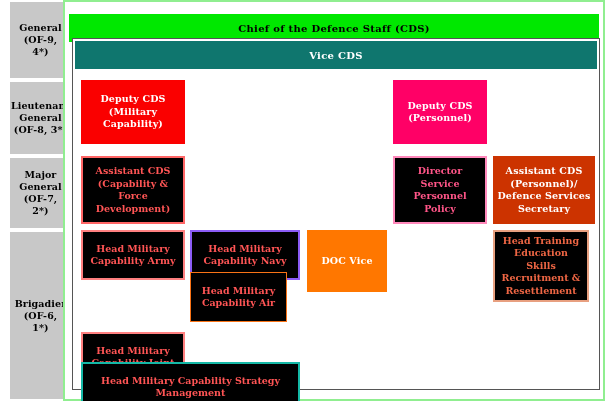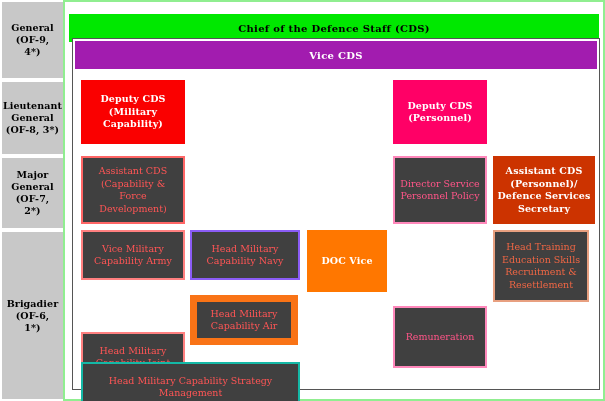--- a/index.html
+++ b/index.html
@@ -14,21 +14,21 @@
     position: relative;
     width: 605px;
     height: 401px;
     background: #ffffff;
     overflow: hidden;
   }
 
   
   .rank-col {
     position: absolute;
-    left: 0;
+    left: 8px;
     top: 0;
     width: 63px;
     height: 310px;
   }
 
   .rank-cell {
     position: absolute;
     left: 2px;
     width: 61px;
     background: #c8c8c8;
@@ -88,36 +88,36 @@
   .filled {
     color: #ffffff;
     font-weight: bold;
     font-size: 9.5px;
     line-height: 12.5px;
     letter-spacing: 0.15px;
   }
 
   
   .outline {
-    background: #404040;
-    font-weight: normal;
+    background: #000000;
+    font-weight: bold;
     font-size: 9.5px;
     line-height: 12.5px;
   }
 
   .cds-bar {
     background: #00e800;
     color: #000000;
     font-weight: bold;
     font-size: 10px;
     letter-spacing: 0.3px;
   }
 
   .vice-bar {
-    background: #a21caf;
+    background: #0f766e;
     color: #ffffff;
     font-weight: bold;
     font-size: 10px;
     letter-spacing: 0.3px;
   }
 </style>
 </head>
 <body>
 
 <div id="root">
@@ -180,47 +180,44 @@
 
       <div class="box outline" style="left:320px; top:117px; width:94px; height:68px; border:2px solid #ff88bb; color:#ff5588;">
         <span>Director Service Personnel Policy</span>
       </div>
 
       <div class="box filled" style="left:420px; top:117px; width:102px; height:68px; background:#cc3300;">
         <span>Assistant CDS (Personnel)/ Defence Services Secretary</span>
       </div>
 
       <div class="box outline" style="left:8px; top:191px; width:104px; height:50px; border:2px solid #ff8080; color:#ff5555;">
-        <span>Vice Military Capability Army</span>
+        <span>Head Military Capability Army</span>
       </div>
 
       <div class="box outline" style="left:117px; top:191px; width:110px; height:50px; border:2px solid #8b5cf6; color:#ff5555;">
         <span>Head Military Capability Navy</span>
       </div>
 
       <div class="box filled" style="left:234px; top:191px; width:80px; height:62px; background:#ff7700;">
         <span>DOC Vice</span>
       </div>
 
 
       <div class="box outline" style="left:420px; top:191px; width:96px; height:72px; border:2px solid #e8a080; color:#ee6644;">
         <span>Head Training Education Skills Recruitment &amp; Resettlement</span>
       </div>
 
       <div class="box outline" style="left:8px; top:245px; width:104px; height:50px; border:2px solid #ff8080; color:#ff5555;margin-top:48px;">
         <span>Head Military Capability Joint</span>
       </div>
 
-      <div class="box outline" style="left:117px; top:256px; width:108px; height:50px; border:7px solid #f97316; color:#ff5555;">
+      <div class="box outline" style="left:117px; top:233px; width:97px; height:50px; border:1px solid #f97316; color:#ff5555;">
         <span>Head Military Capability Air</span>
       </div>
 
-      <div class="box outline" style="left:320px; top:267px; width:94px; height:62px; border:2px solid #ff88bb; color:#ff5588;">
-        <span>Remuneration</span>
-      </div>
 
       <div class="box outline" style="left:8px; top:299px; width:219px; height:50px; border:2px solid #14b8a6; color:#ff5555;margin-top:24px;">
         <span>Head Military Capability Strategy Management</span>
       </div>
 
     </div>
   </div>
 
 </div>
 

